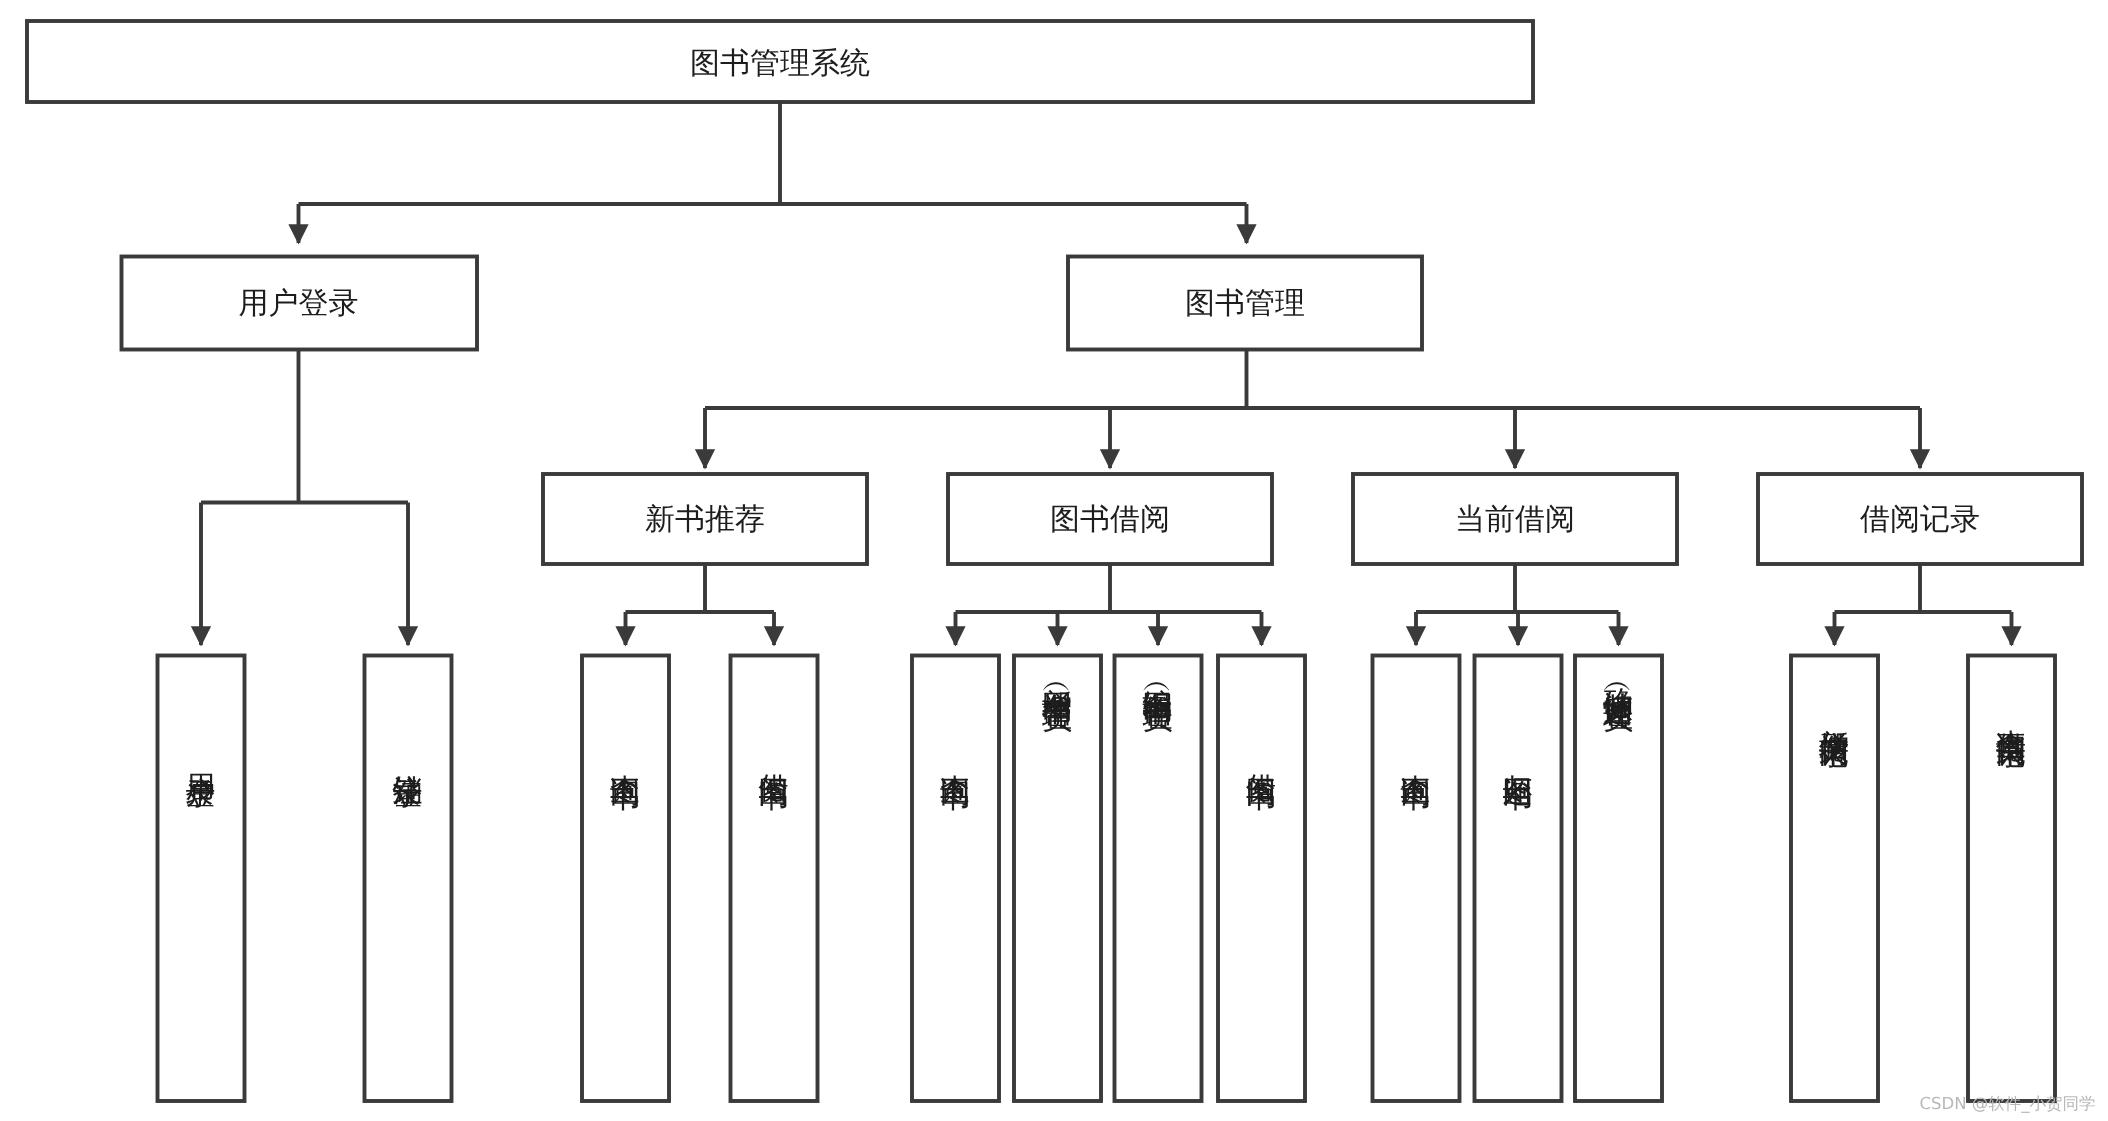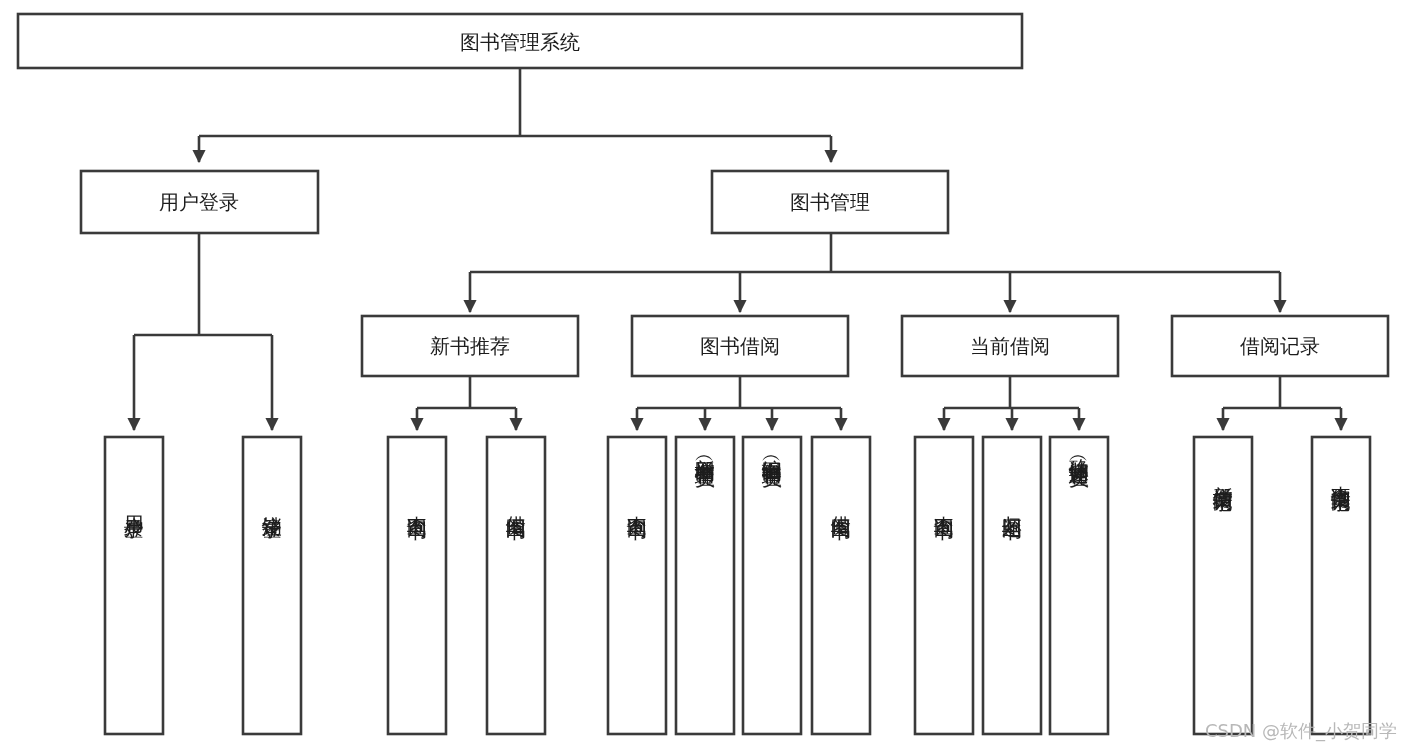--- a/index.html
+++ b/index.html
@@ -58,21 +58,21 @@
     line-height: 1.12;
     color: #1d1d1d;
     letter-spacing: 1.5px;
     white-space: nowrap;
     font-family: "DejaVu Sans", "Liberation Sans", sans-serif;
   }
   .watermark {
     position: absolute;
     right: 8px;
     bottom: 4px;
-    font-size: 18px;
+    font-size: 11px;
     color: #b8b8b8;
     font-family: "DejaVu Sans", "Liberation Sans", sans-serif;
     white-space: nowrap;
   }
 </style>
 </head>
 <body>
 
 <div id="diagram-root">
 

